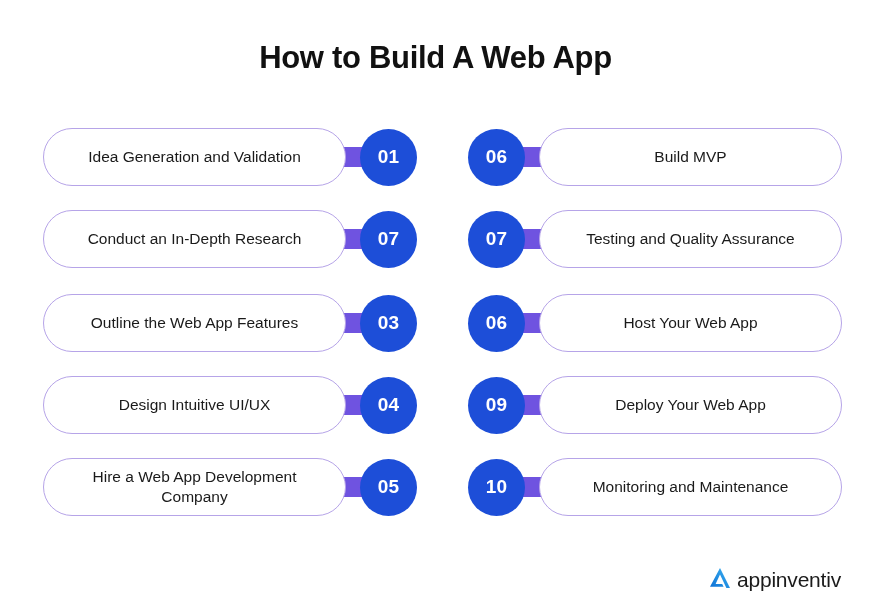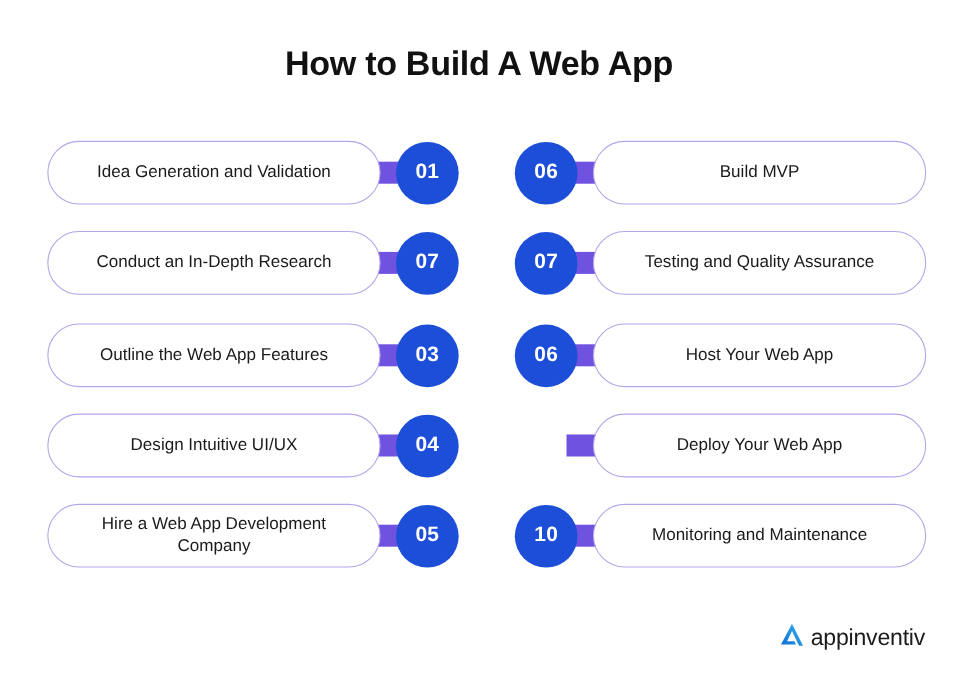--- a/index.html
+++ b/index.html
@@ -209,20 +209,21 @@
       </div>
       <div class="connector"></div>
       <div class="step-circle">06</div>
     </div>
 
     <div class="step-row r3">
       <div class="step-pill">
         <span class="step-label">Deploy Your Web App</span>
       </div>
       <div class="connector"></div>
+      <div class="step-circle">09</div>
     </div>
 
     <div class="step-row r4">
       <div class="step-pill">
         <span class="step-label">Monitoring and Maintenance</span>
       </div>
       <div class="connector"></div>
       <div class="step-circle">10</div>
     </div>
 

